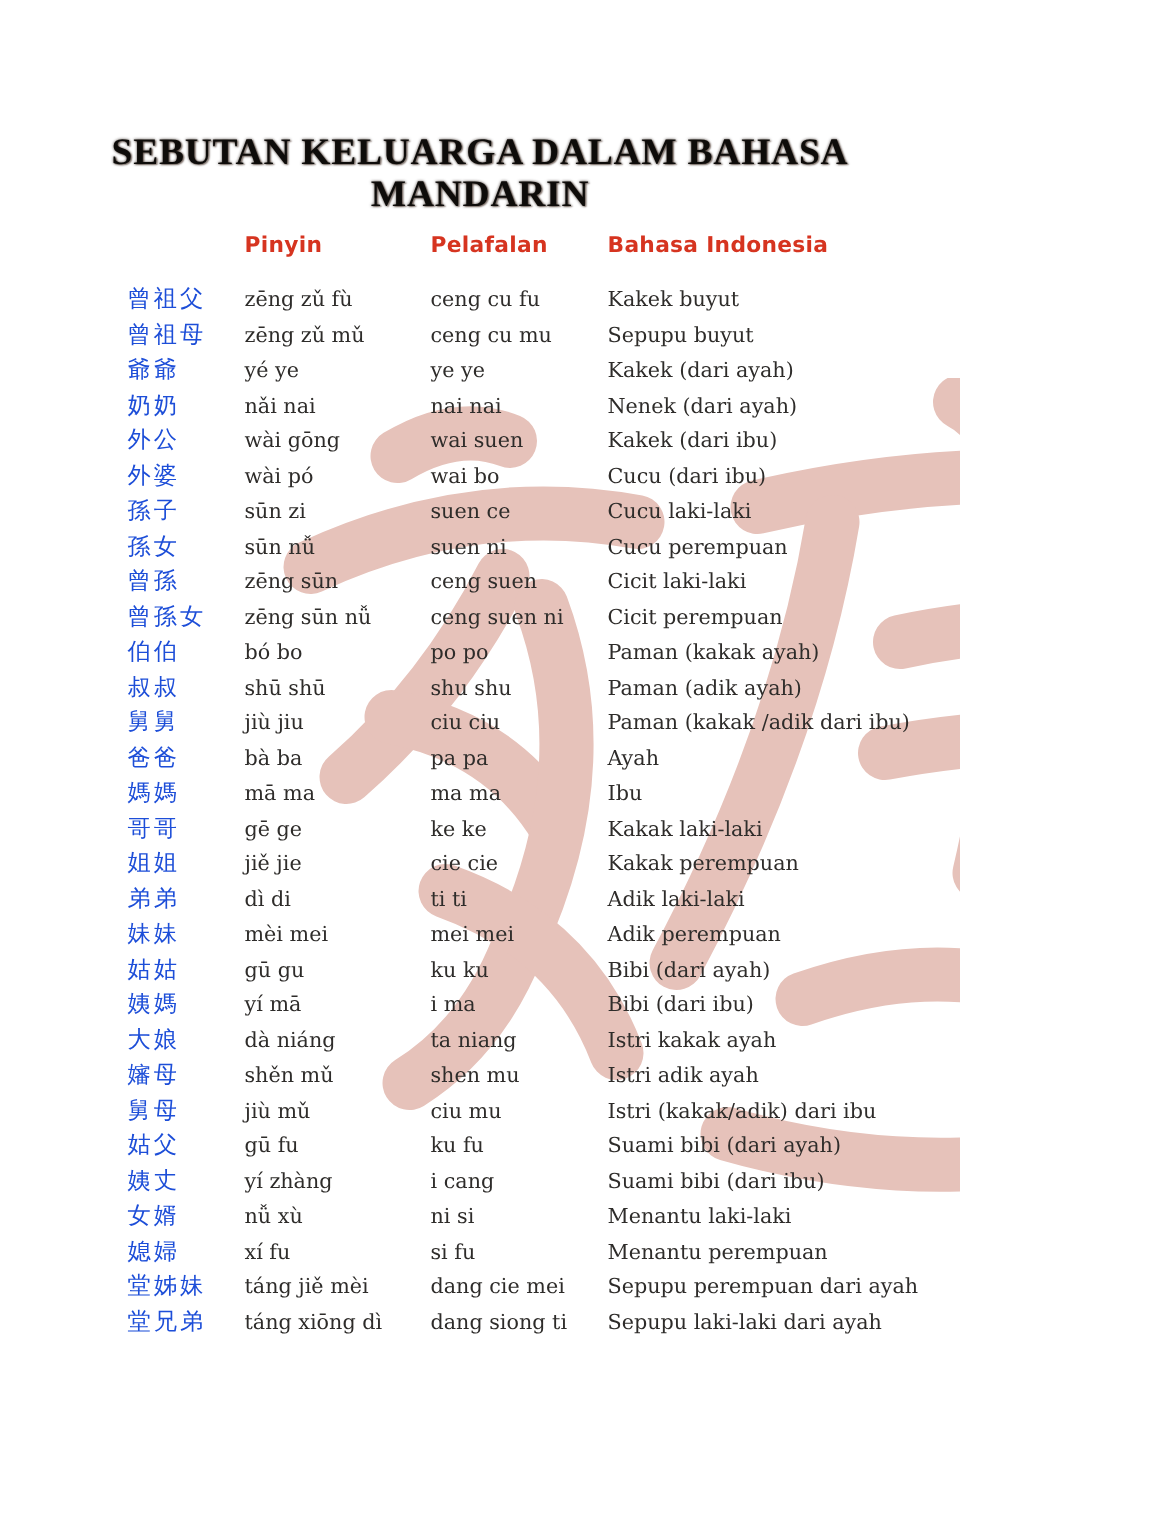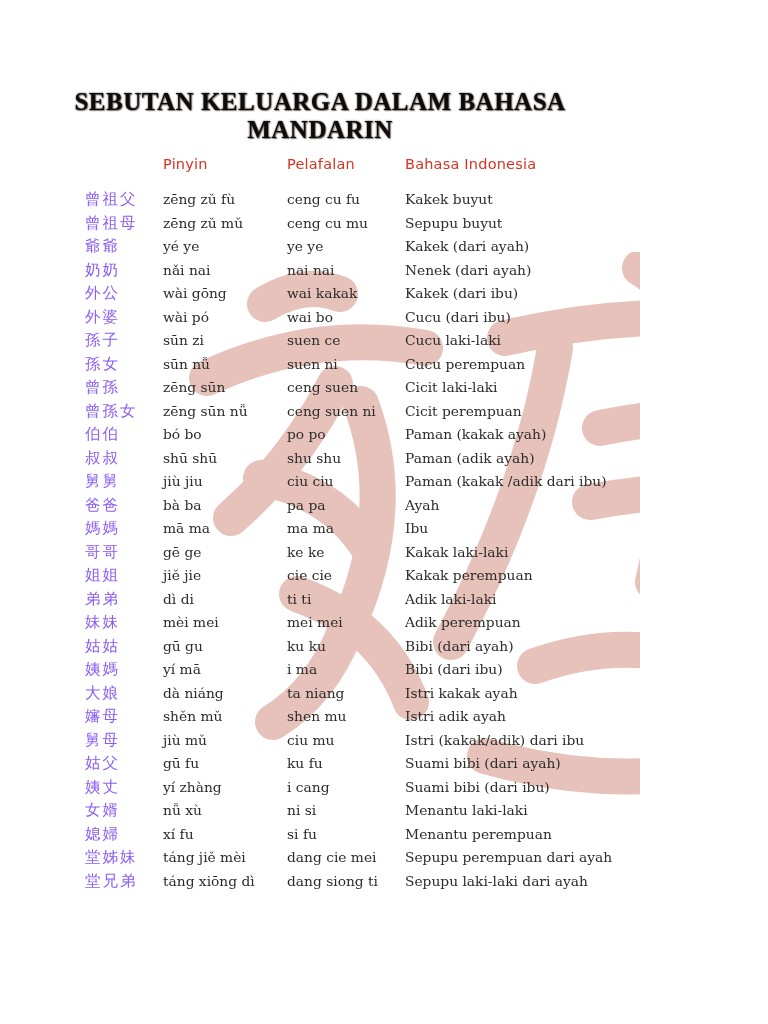--- a/index.html
+++ b/index.html
@@ -19,27 +19,27 @@
     color: var(--title-color, #0e0c0a);
     text-shadow: 0 0 2px rgba(25,12,5,0.8), 1px 1px 1px rgba(50,25,12,0.45);
   }
   .content { position:absolute; left:85px; top:153px; width:672px; z-index:1; }
   .grid {
     display:grid; grid-template-columns:78px 124px 118px 1fr;
     align-items:baseline;
   }
   .header-row { margin-bottom:13px; line-height:22px; }
   .header-row .hcell {
-    font-family:"DejaVu Sans", sans-serif; font-weight:normal;
+    font-family:"DejaVu Sans", sans-serif; font-weight:bold;
     font-size:14.5px; color: var(--accent-red, #d63420);
     letter-spacing:0.2px;
   }
   .row { line-height:23.5px; height:23.5px; }
   .cell { white-space:nowrap; overflow:visible; }
-  .hanzi  { font-size:15.5px; color:#8b5cf6; letter-spacing:2px; }
+  .hanzi  { font-size:15.5px; color:#1d4ed8; letter-spacing:2px; }
   .latin  { font-size:13.8px; color: var(--text-color, #2e2c2a); }
 </style>
 </head>
 <body>
 
 <div class="page">
 
   <svg class="watermark" width="583" height="560" viewBox="0 0 583 560" aria-hidden="true">
     <g fill="none" stroke="currentColor" stroke-width="36" stroke-linecap="round" stroke-linejoin="round">
 
@@ -91,21 +91,21 @@
         </div>
         <div class="grid row">
           <span class="cell hanzi">奶奶</span>
           <span class="cell latin">nǎi nai</span>
           <span class="cell latin">nai nai</span>
           <span class="cell latin">Nenek (dari ayah)</span>
         </div>
         <div class="grid row">
           <span class="cell hanzi">外公</span>
           <span class="cell latin">wài gōng</span>
-          <span class="cell latin">wai kakak</span>
+          <span class="cell latin">wai suen</span>
           <span class="cell latin">Kakek (dari ibu)</span>
         </div>
         <div class="grid row">
           <span class="cell hanzi">外婆</span>
           <span class="cell latin">wài pó</span>
           <span class="cell latin">wai bo</span>
           <span class="cell latin">Cucu (dari ibu)</span>
         </div>
         <div class="grid row">
           <span class="cell hanzi">孫子</span>

